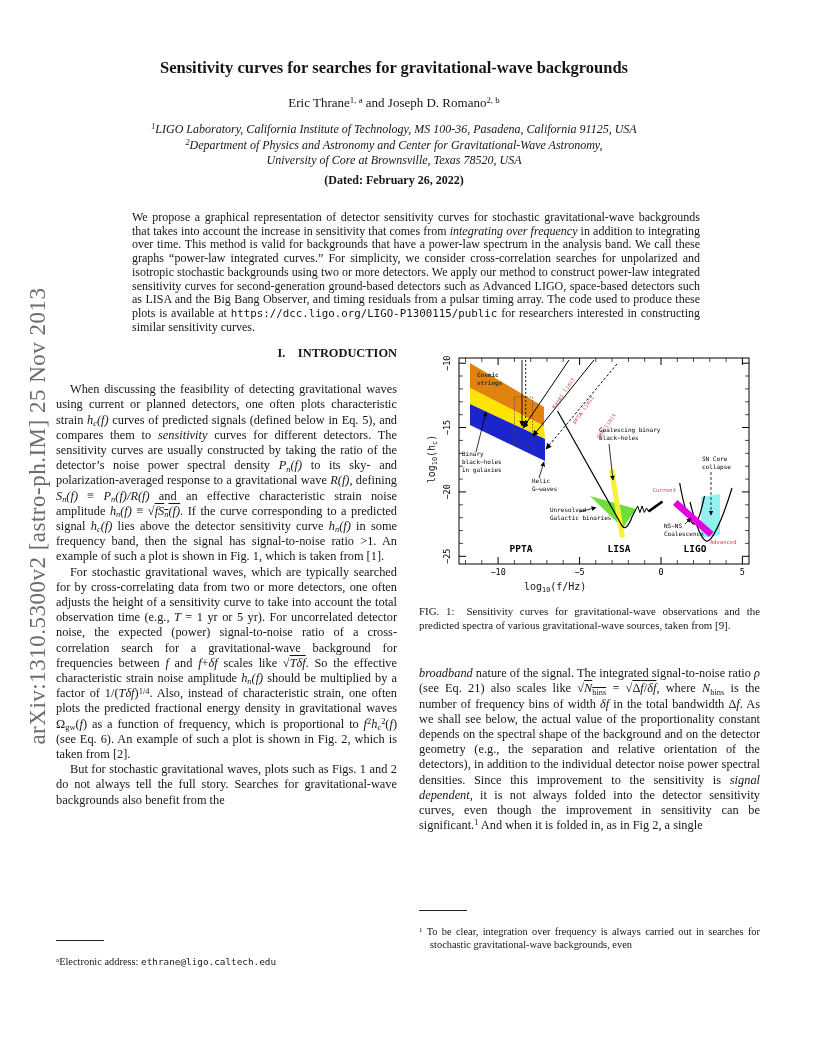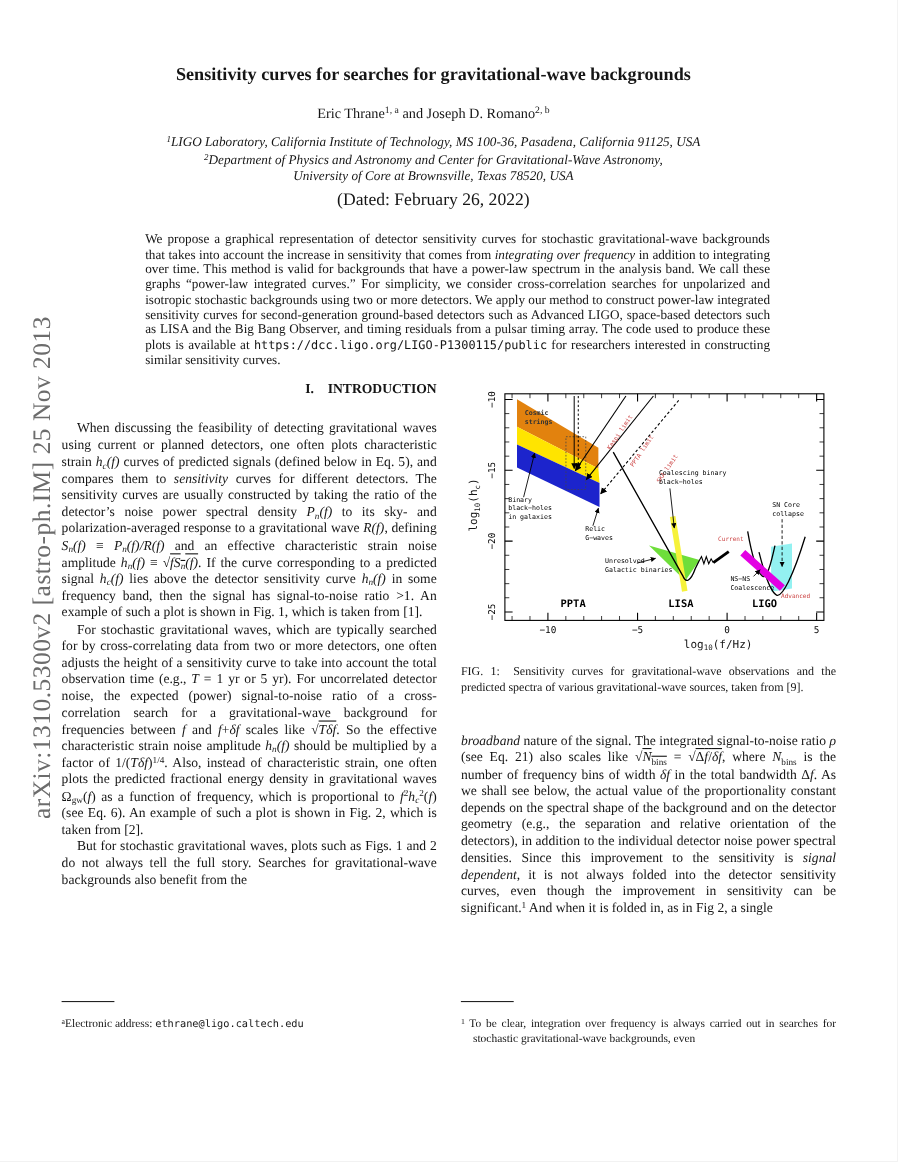--- a/index.html
+++ b/index.html
@@ -14,48 +14,48 @@
   
   .stamp{position:absolute;left:-312px;top:501px;width:700px;height:30px;line-height:30px;
          text-align:center;transform:rotate(-90deg);
          font-size:23px;color:#6c6c6c;letter-spacing:0.5px;}
 
   
   .header{position:absolute;left:42px;top:58px;width:704px;text-align:center;}
   .title{font-size:16.5px;font-weight:bold;margin-bottom:17px;}
   .authors{font-size:13px;margin-bottom:11px;}
   .affil{font-size:12px;font-style:italic;line-height:15.5px;}
-  .dated{font-size:16px;margin-top:4px;}
+  .dated{font-size:12px;margin-top:4px;font-weight:bold;}
 
   
   .abstract{position:absolute;left:132px;top:211px;width:568px;
             font-size:12px;line-height:13.7px;text-align:justify;}
 
   
   .col{position:absolute;width:341px;font-size:12.35px;line-height:15.2px;text-align:justify;}
   .col-left{left:56px;top:340px;}
   .col-right{left:419px;top:352px;}
   .sec-head{text-align:right;font-weight:bold;font-size:12.4px;margin:6px 0 21px 0;}
   .col p{margin:0;text-indent:14px;}
   .col p.noindent{text-indent:0;}
 
   
   .fnblock{position:absolute;width:341px;font-size:10.4px;line-height:13.2px;}
-  .fnblock-left{left:56px;top:910px;}
+  .fnblock-left{left:56px;top:940px;}
   .fnblock-right{left:419px;top:910px;}
   .fnrule{width:48px;border-top:1px solid #222;margin-bottom:14px;}
   .fnote{padding-left:11px;text-indent:-11px;text-align:justify;}
 
   
   .figure{position:relative;width:341px;height:250px;}
   .figtext{font-family:"DejaVu Sans Mono", monospace;}
   .fig-ylabel{position:absolute;left:-30px;top:100px;width:86px;height:14px;line-height:14px;
               text-align:center;transform:rotate(-90deg);
               font-family:"DejaVu Sans Mono", monospace;font-size:10px;}
-  .fig-xlabel{position:absolute;left:105px;top:227px;width:160px;text-align:right;
+  .fig-xlabel{position:absolute;left:105px;top:227px;width:160px;text-align:left;
               font-family:"DejaVu Sans Mono", monospace;font-size:10px;}
   .caption{margin-top:3px;font-size:10.9px;line-height:13.6px;text-align:justify;}
   .col-right .bodytext{margin-top:34px;}
 </style>
 </head>
 <body>
 
 <div class="page">
 
   <div class="stamp">arXiv:1310.5300v2  [astro-ph.IM]  25 Nov 2013</div>

